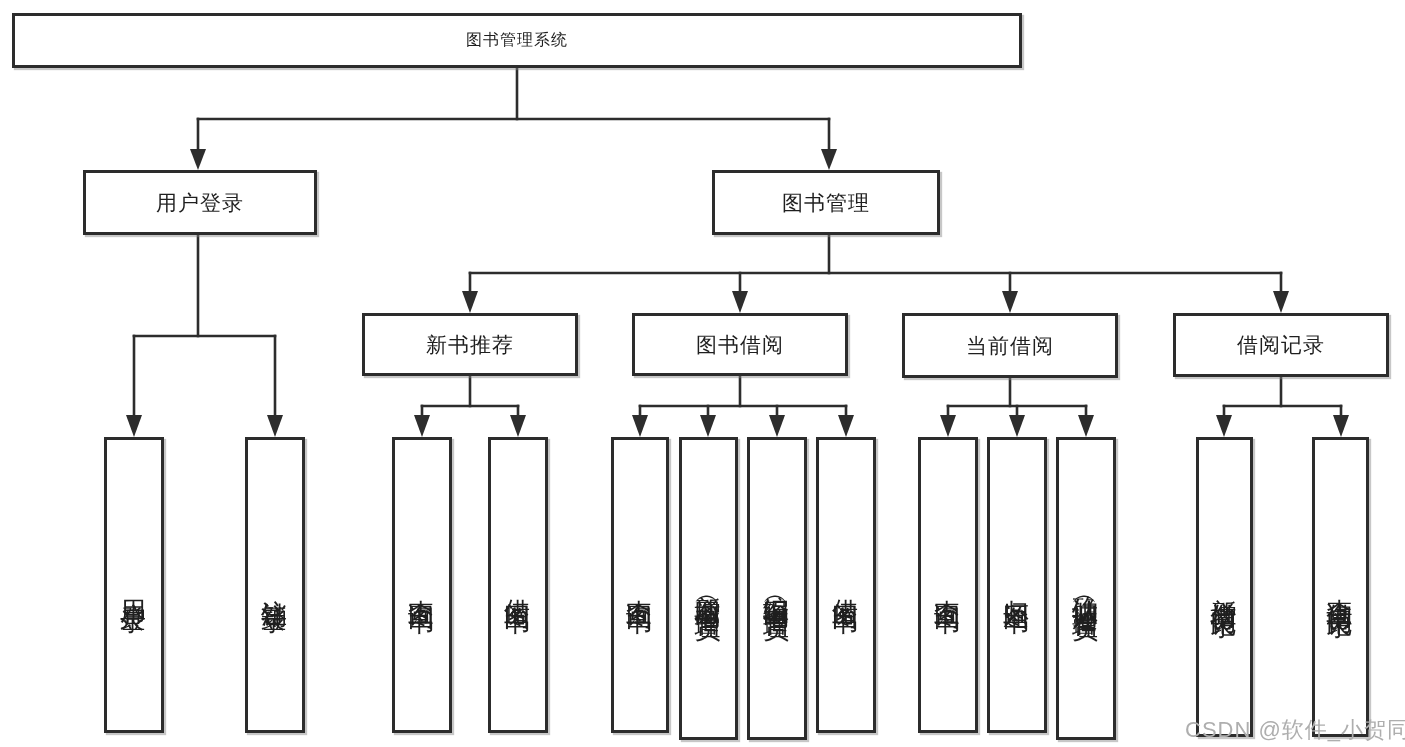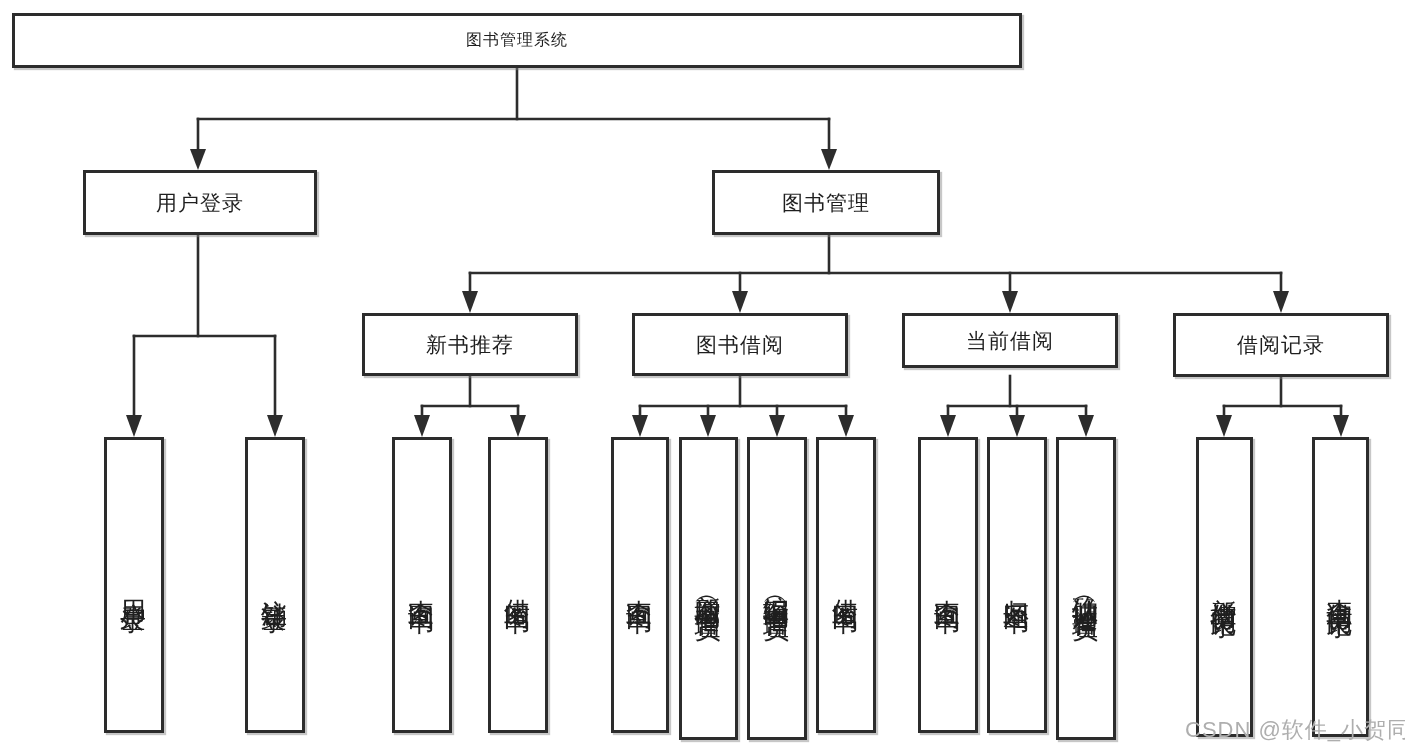--- a/index.html
+++ b/index.html
@@ -152,21 +152,21 @@
     </g>
   </svg>
 
   <div class="node h-node root-node">图书管理系统</div>
 
   <div class="node h-node" style="left:83px; top:170px; width:234px; height:65px;">用户登录</div>
   <div class="node h-node" style="left:712px; top:170px; width:228px; height:65px;">图书管理</div>
 
   <div class="node h-node" style="left:362px; top:313px; width:216px; height:63px;">新书推荐</div>
   <div class="node h-node" style="left:632px; top:313px; width:216px; height:63px;">图书借阅</div>
-  <div class="node h-node" style="left:902px; top:313px; width:216px; height:55px;">当前借阅</div>
+  <div class="node h-node" style="left:902px; top:313px; width:216px; height:65px;">当前借阅</div>
   <div class="node h-node" style="left:1173px; top:313px; width:216px; height:64px;">借阅记录</div>
 
   <div class="node v-node" style="left:104px; width:60px;">用户登录</div>
   <div class="node v-node" style="left:245px; width:60px;">注销登录</div>
 
   <div class="node v-node" style="left:392px; width:60px;">查询图书</div>
   <div class="node v-node" style="left:488px; width:60px;">借阅图书</div>
 
   <div class="node v-node" style="left:611px; width:58px;">查询图书</div>
   <div class="node v-node tall" style="left:679px; width:59px;">新增图书（管理员）</div>

